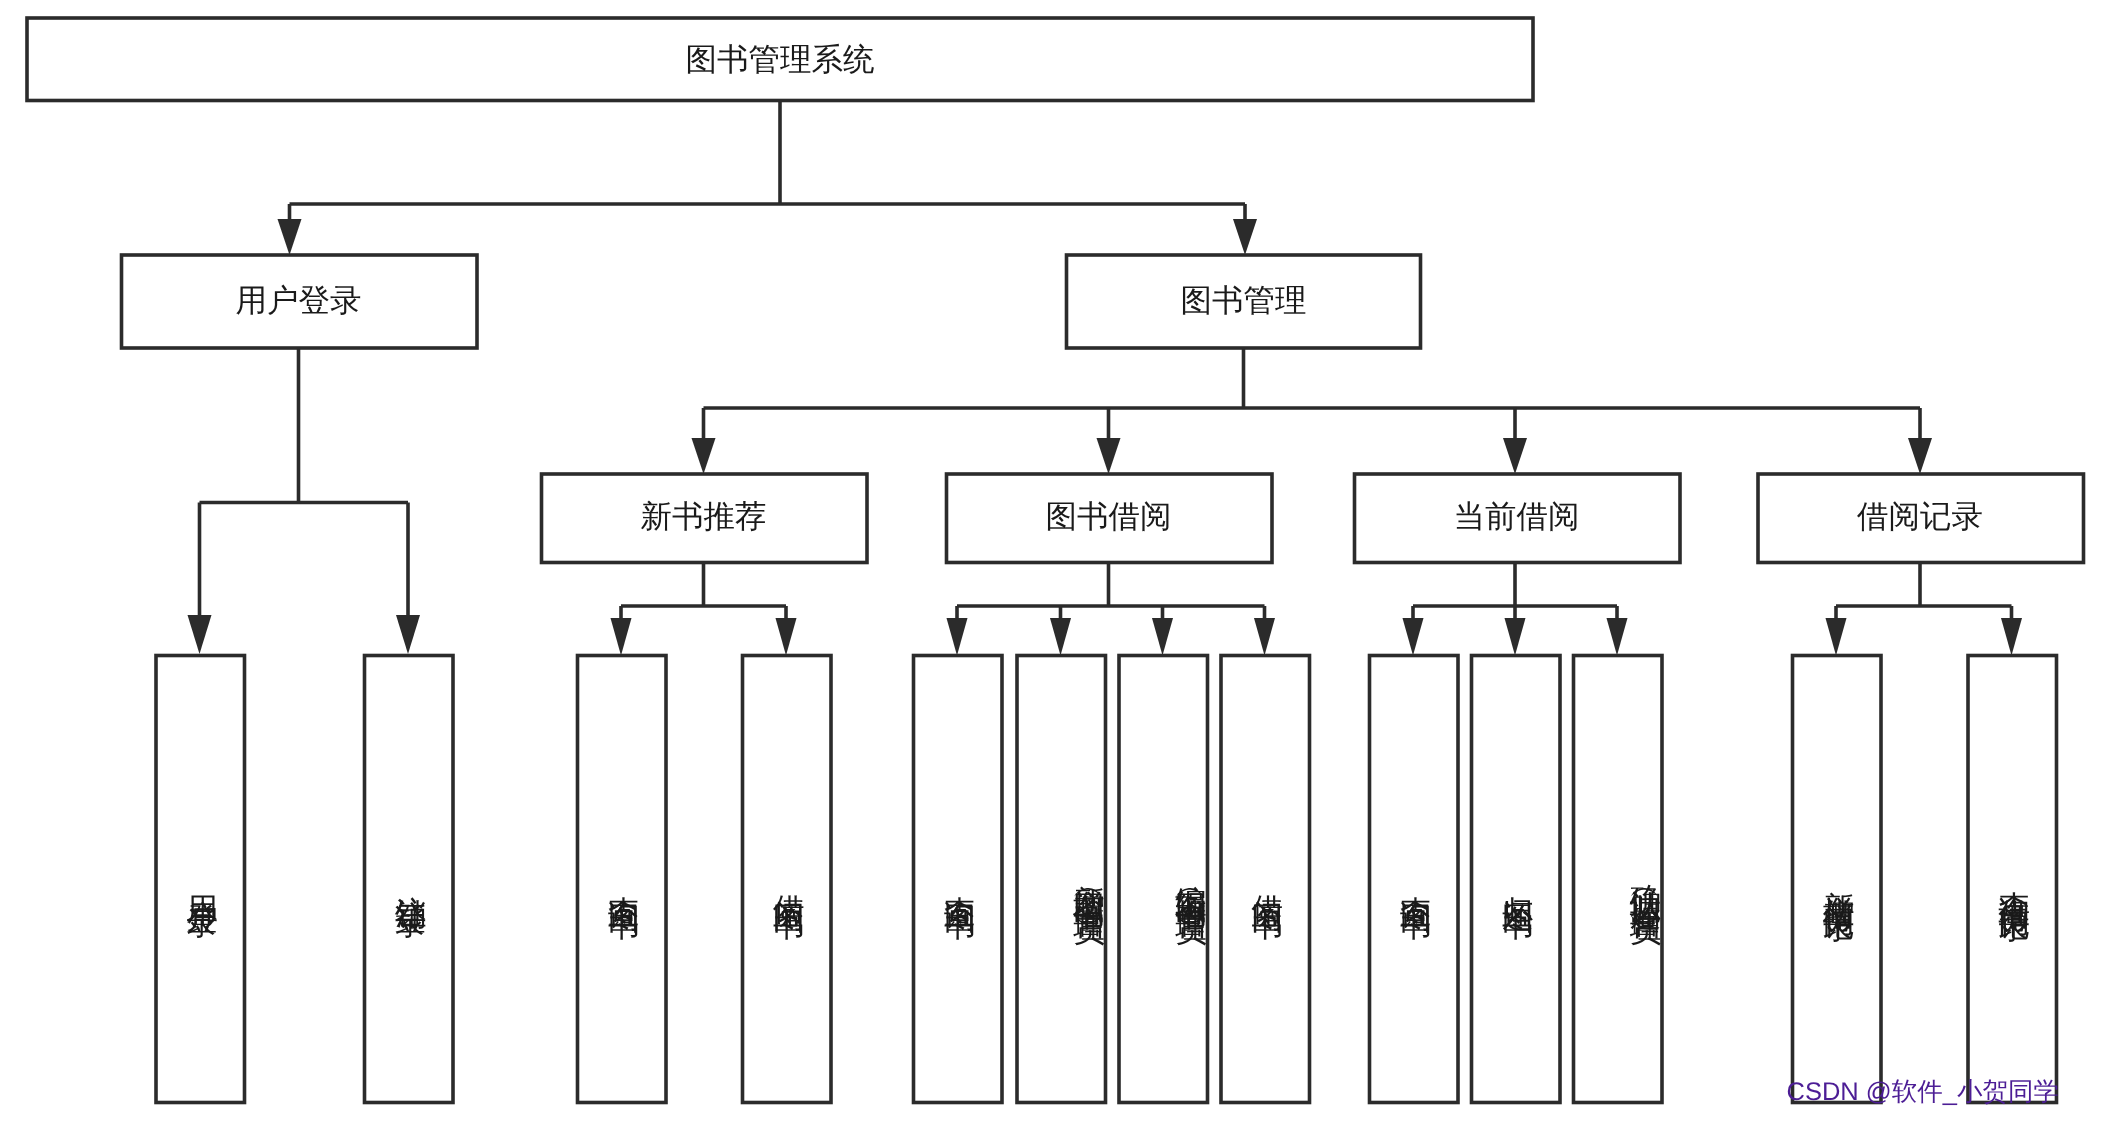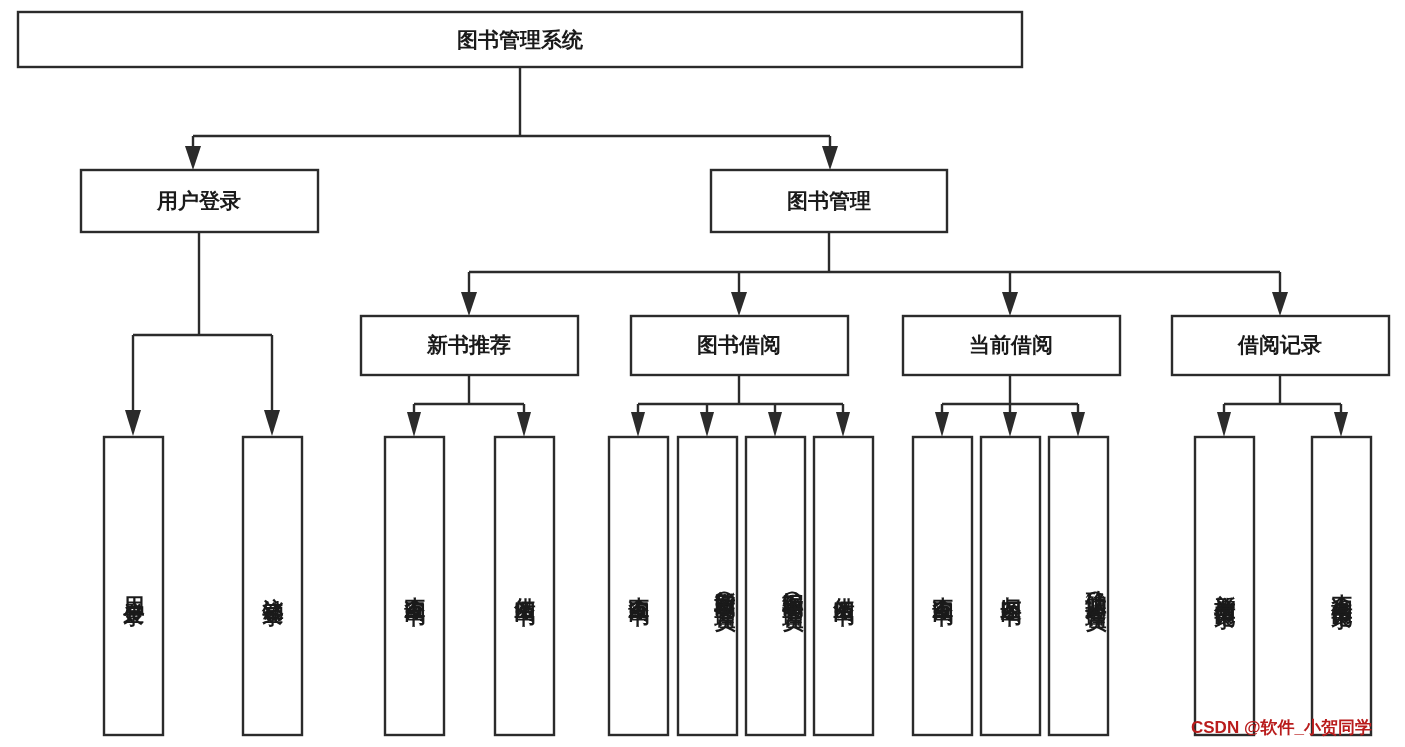--- a/index.html
+++ b/index.html
@@ -11,21 +11,20 @@
     width: 1405px;
     height: 747px;
     font-family: "Liberation Sans", "DejaVu Sans", sans-serif;
     overflow: hidden;
   }
   #diagram-root {
     position: relative;
     width: 1405px;
     height: 747px;
     background: #ffffff;
-    font-weight: bold;
   }
   svg.diagram-canvas {
     position: absolute;
     left: 0;
     top: 0;
     width: 1405px;
     height: 747px;
   }
   .node-box {
     fill: #ffffff;
@@ -62,21 +61,21 @@
     display: flex;
     align-items: center;
     justify-content: center;
     white-space: nowrap;
     pointer-events: none;
   }
   .watermark {
     position: absolute;
     font-family: "Liberation Sans", "DejaVu Sans", sans-serif;
     font-size: 17px;
-    color: #b91c1c;
+    color: #4c1d95;
     white-space: nowrap;
   }
 </style>
 </head>
 <body>
 
 <div id="diagram-root">
 
   <svg class="diagram-canvas" viewBox="0 0 1405 747">
 

